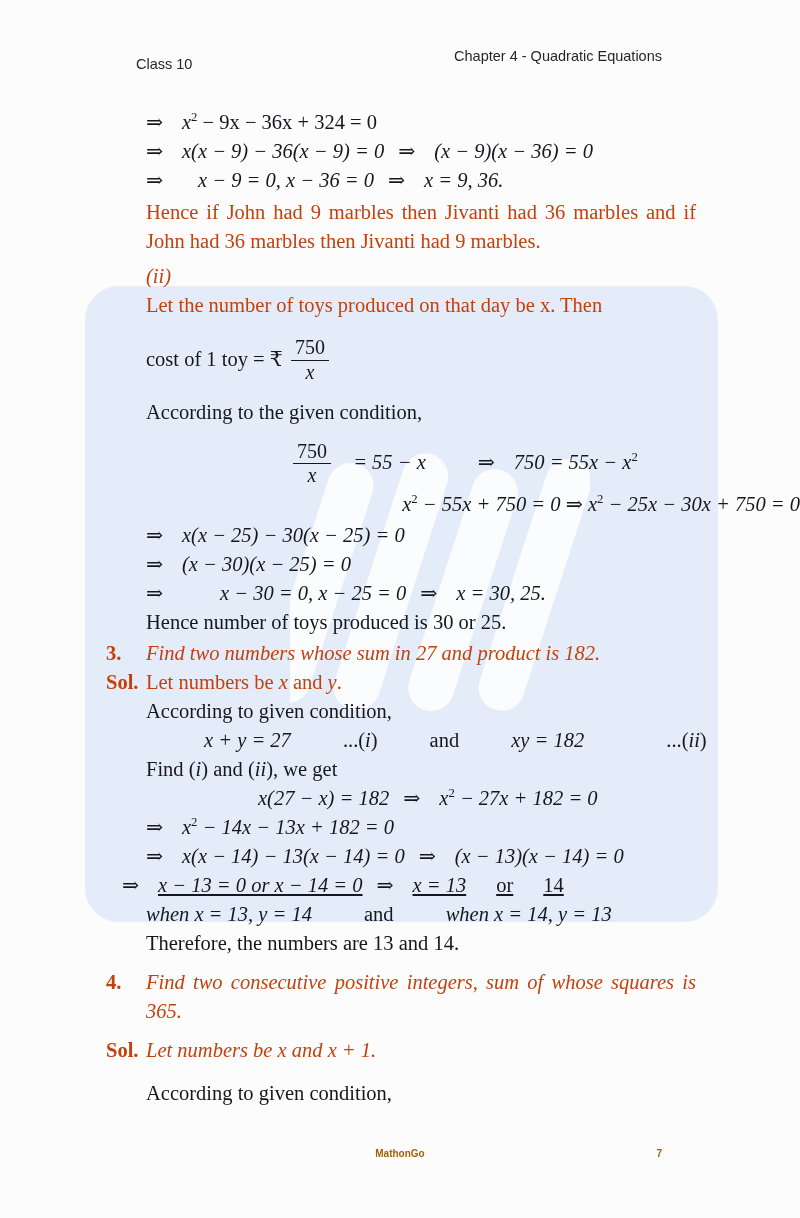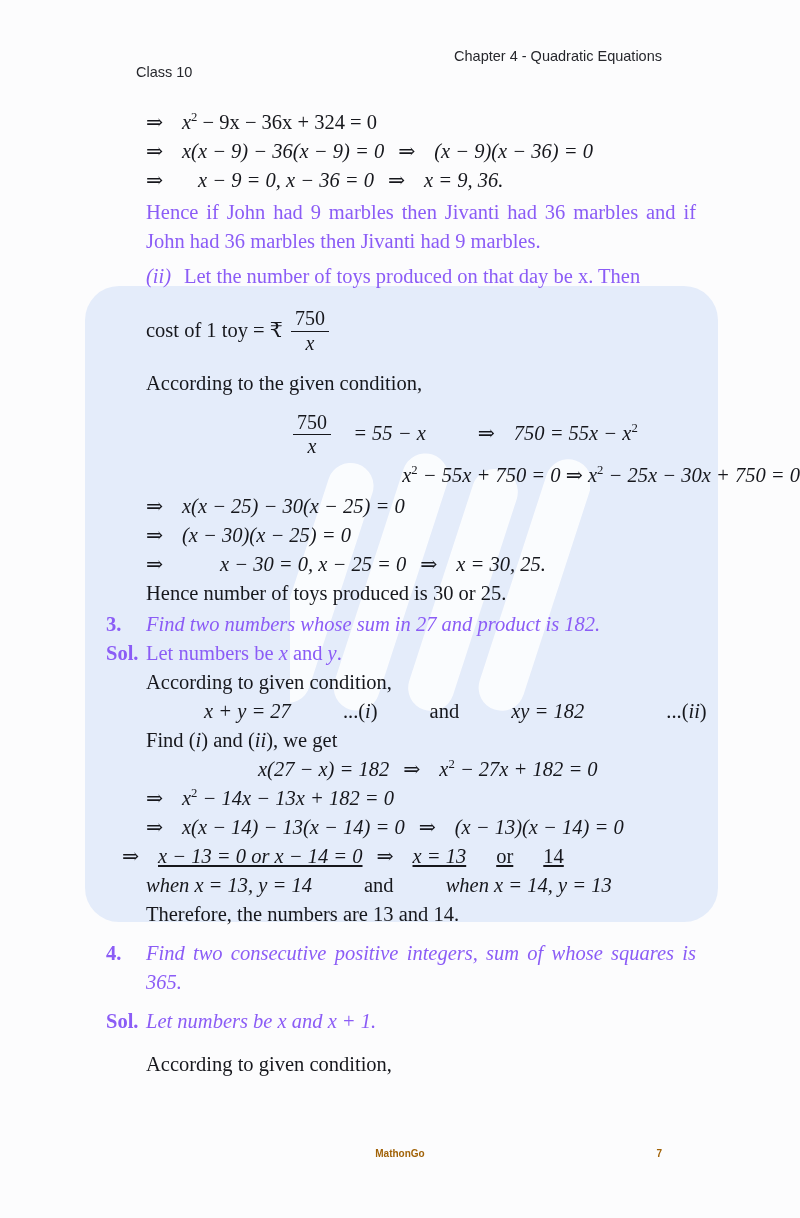--- a/index.html
+++ b/index.html
@@ -54,21 +54,21 @@
     position: absolute;
     top: 48px;
     left: 0;
     width: 800px;
     height: 26px;
     z-index: 3;
     font-family: "Liberation Sans", "DejaVu Sans", sans-serif;
     font-size: 14.5px;
     color: #26272c;
   }
-  .hdr-left  { position: absolute; left: 136px; top: 16px; }
+  .hdr-left  { position: absolute; left: 136px; top: 8px; }
   .hdr-right { position: absolute; right: 138px; top: 0; }
 
   
   .page-footer {
     position: absolute;
     bottom: 46px;
     left: 0;
     width: 800px;
     height: 24px;
     z-index: 3;
@@ -104,21 +104,21 @@
   
   .ind-body   { padding-left: 146px; }   
   .ind-arrow  { padding-left: 146px; }
 
   
   .para {
     position: relative;
     z-index: 2;
     font-size: 20.5px;
     line-height: 29px;
-    color: #8b5cf6;
+    color: #c2410c;
     text-align: justify;
     text-justify: inter-word;
   }
   .para-hang {
     display: flex;
     align-items: flex-start;
   }
   .lbl {
     flex: 0 0 auto;
     font-weight: bold;
@@ -199,21 +199,21 @@
     <div class="ln ind-arrow">
       <span class="arr">⇒</span><span class="sp"></span><span class="italic">x(x − 9) − 36(x − 9) = 0</span><span class="sp"></span><span class="arr">⇒</span><span class="sp"></span><span class="italic">(x − 9)(x − 36) = 0</span>
     </div>
 
     <div class="ln ind-arrow">
       <span class="arr">⇒</span><span class="sp-lg"></span><span class="italic">x − 9 = 0, x − 36 = 0</span><span class="sp"></span><span class="arr">⇒</span><span class="sp"></span><span class="italic">x = 9, 36.</span>
     </div>
 
     <div class="para" style="margin-left:146px; width:550px; margin-top:3px;">Hence if John had 9 marbles then Jivanti had 36 marbles and if John had 36 marbles then Jivanti had 9 marbles.</div>
 
-    <div class="para para-hang" style="margin-left:146px; width:550px; margin-top:6px;">
+    <div class="para para-hang" style="margin-left:146px; width:550px; margin-top:6px;flex-direction:column;">
       <span class="lbl-it" style="width:38px; font-weight:normal;">(ii)</span>
       <span class="body-col">Let the number of toys produced on that day be x. Then</span>
     </div>
 
     <div class="ln ind-body" style="margin-top:16px; line-height:46px;">
       <span>cost of 1 toy = ₹</span>
       <span class="frac">
         <span class="num">750</span>
         <span class="den">x</span>
       </span>

